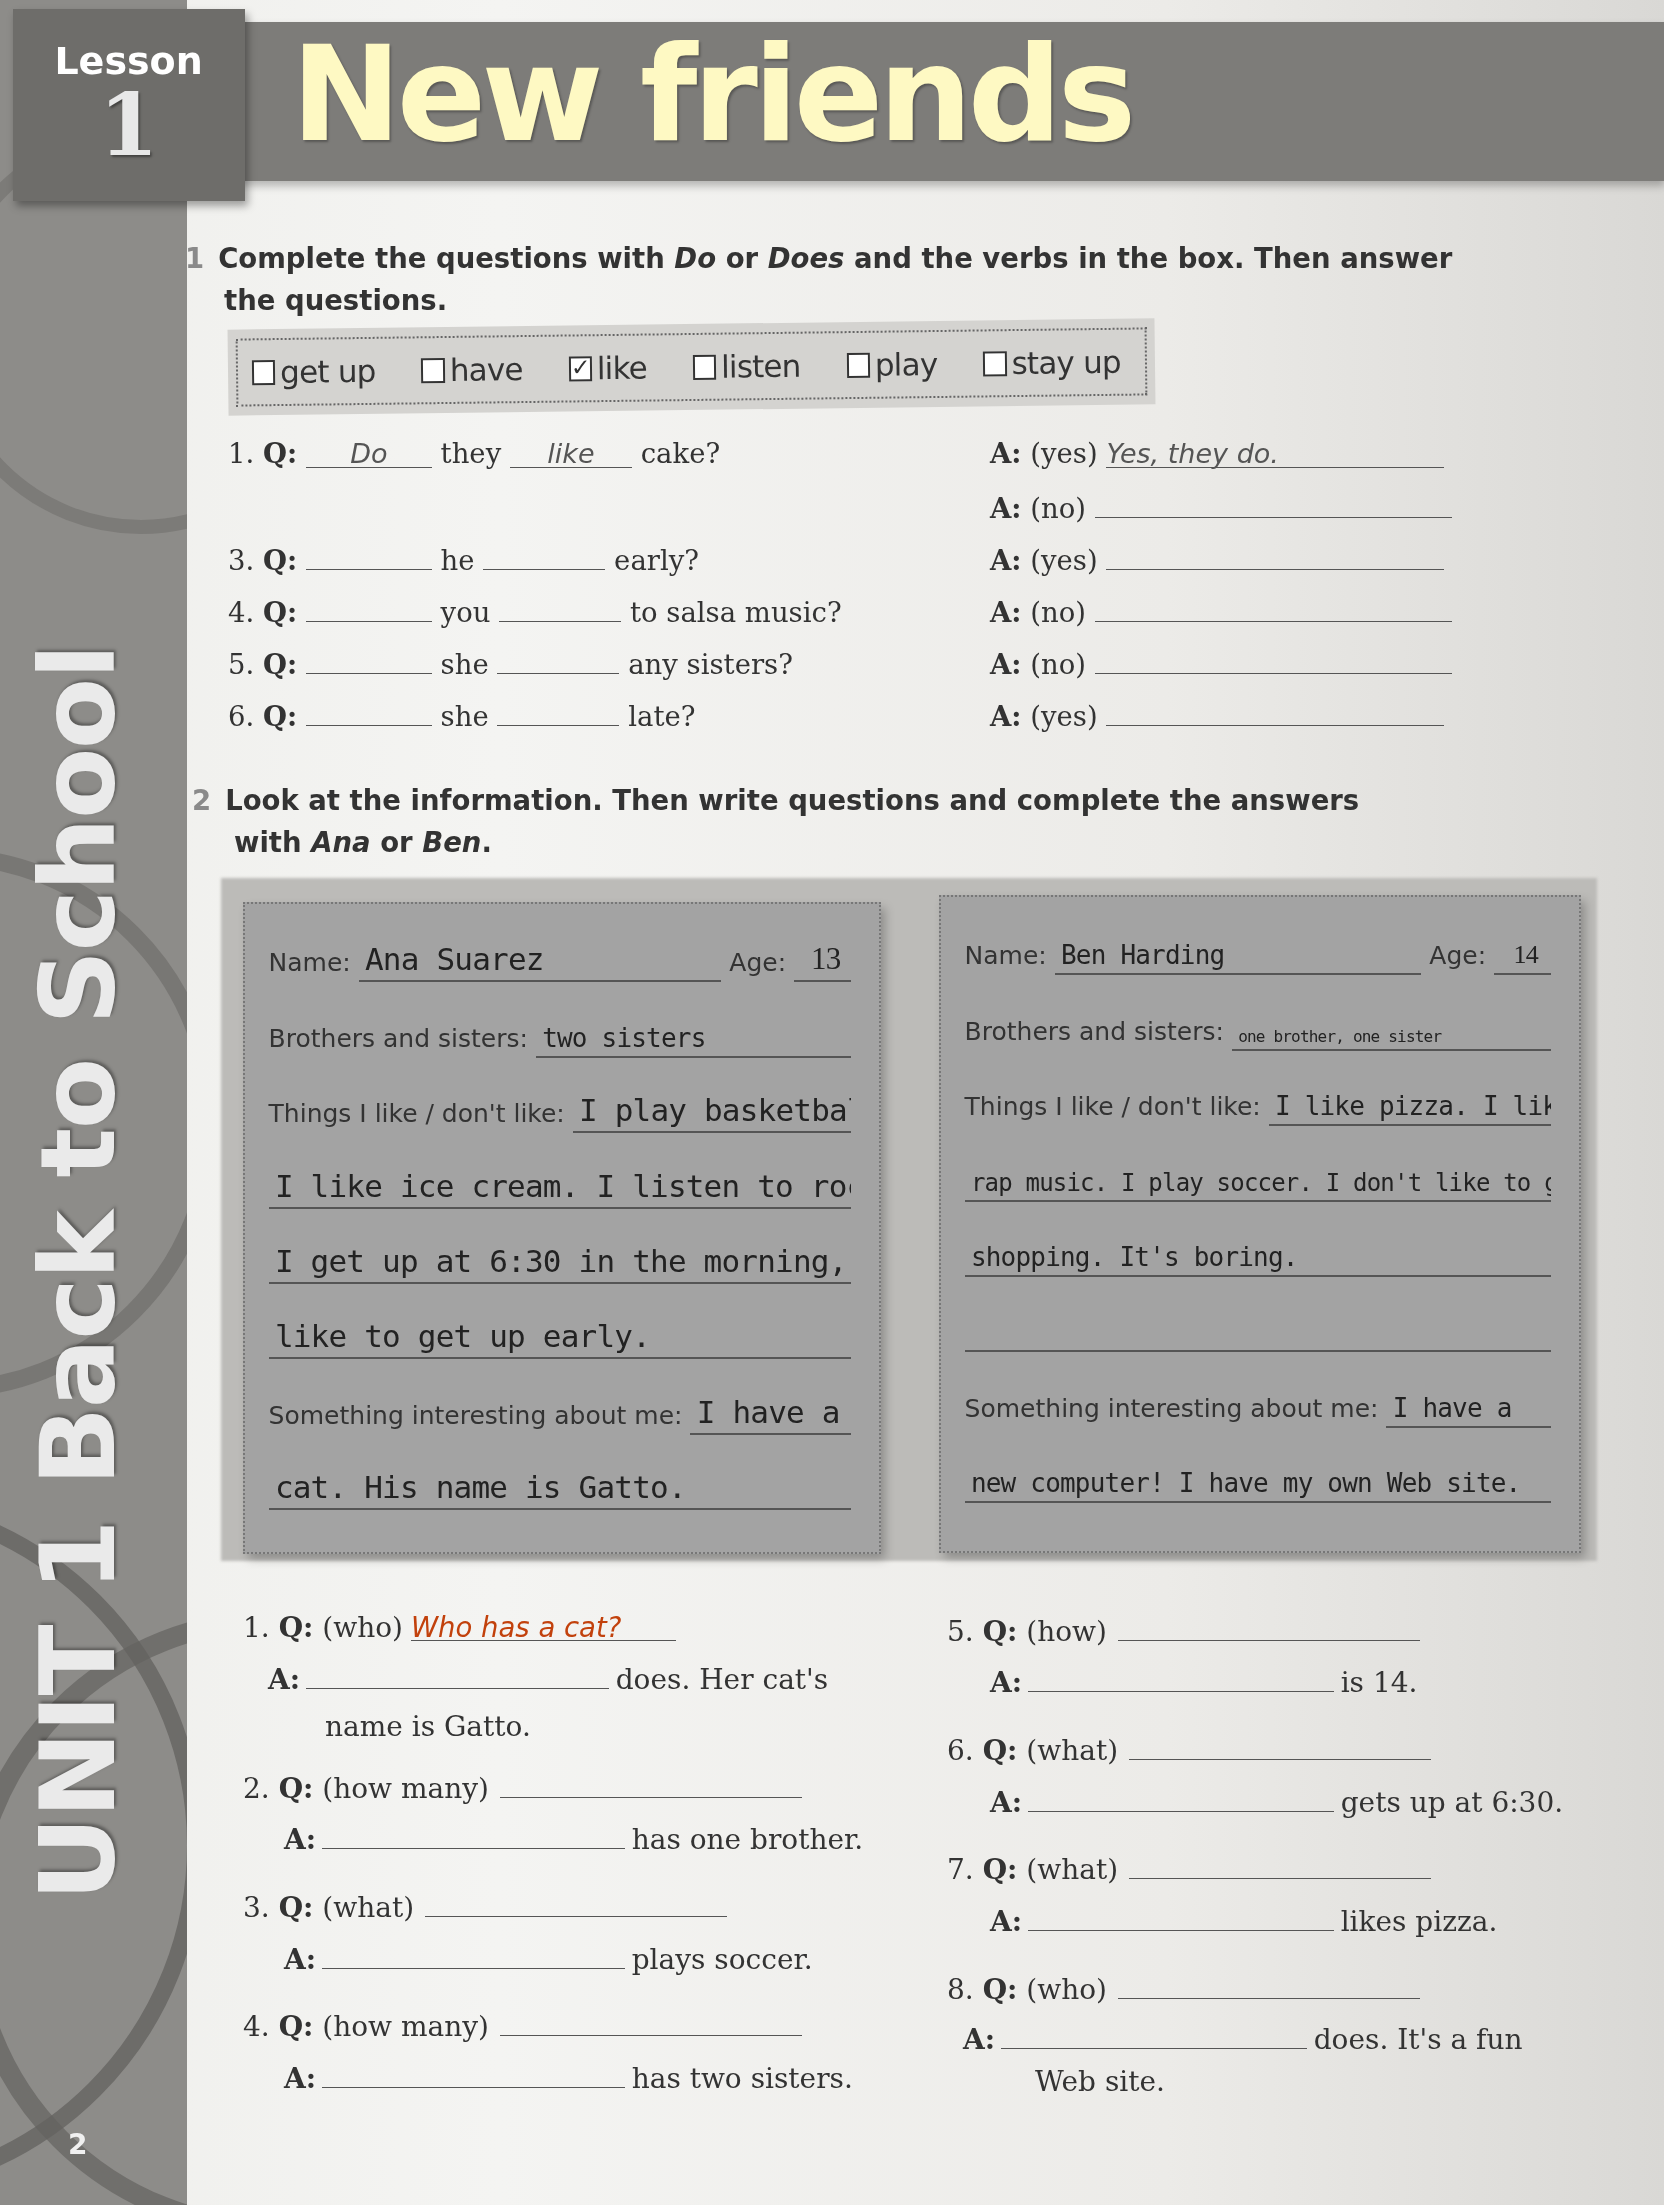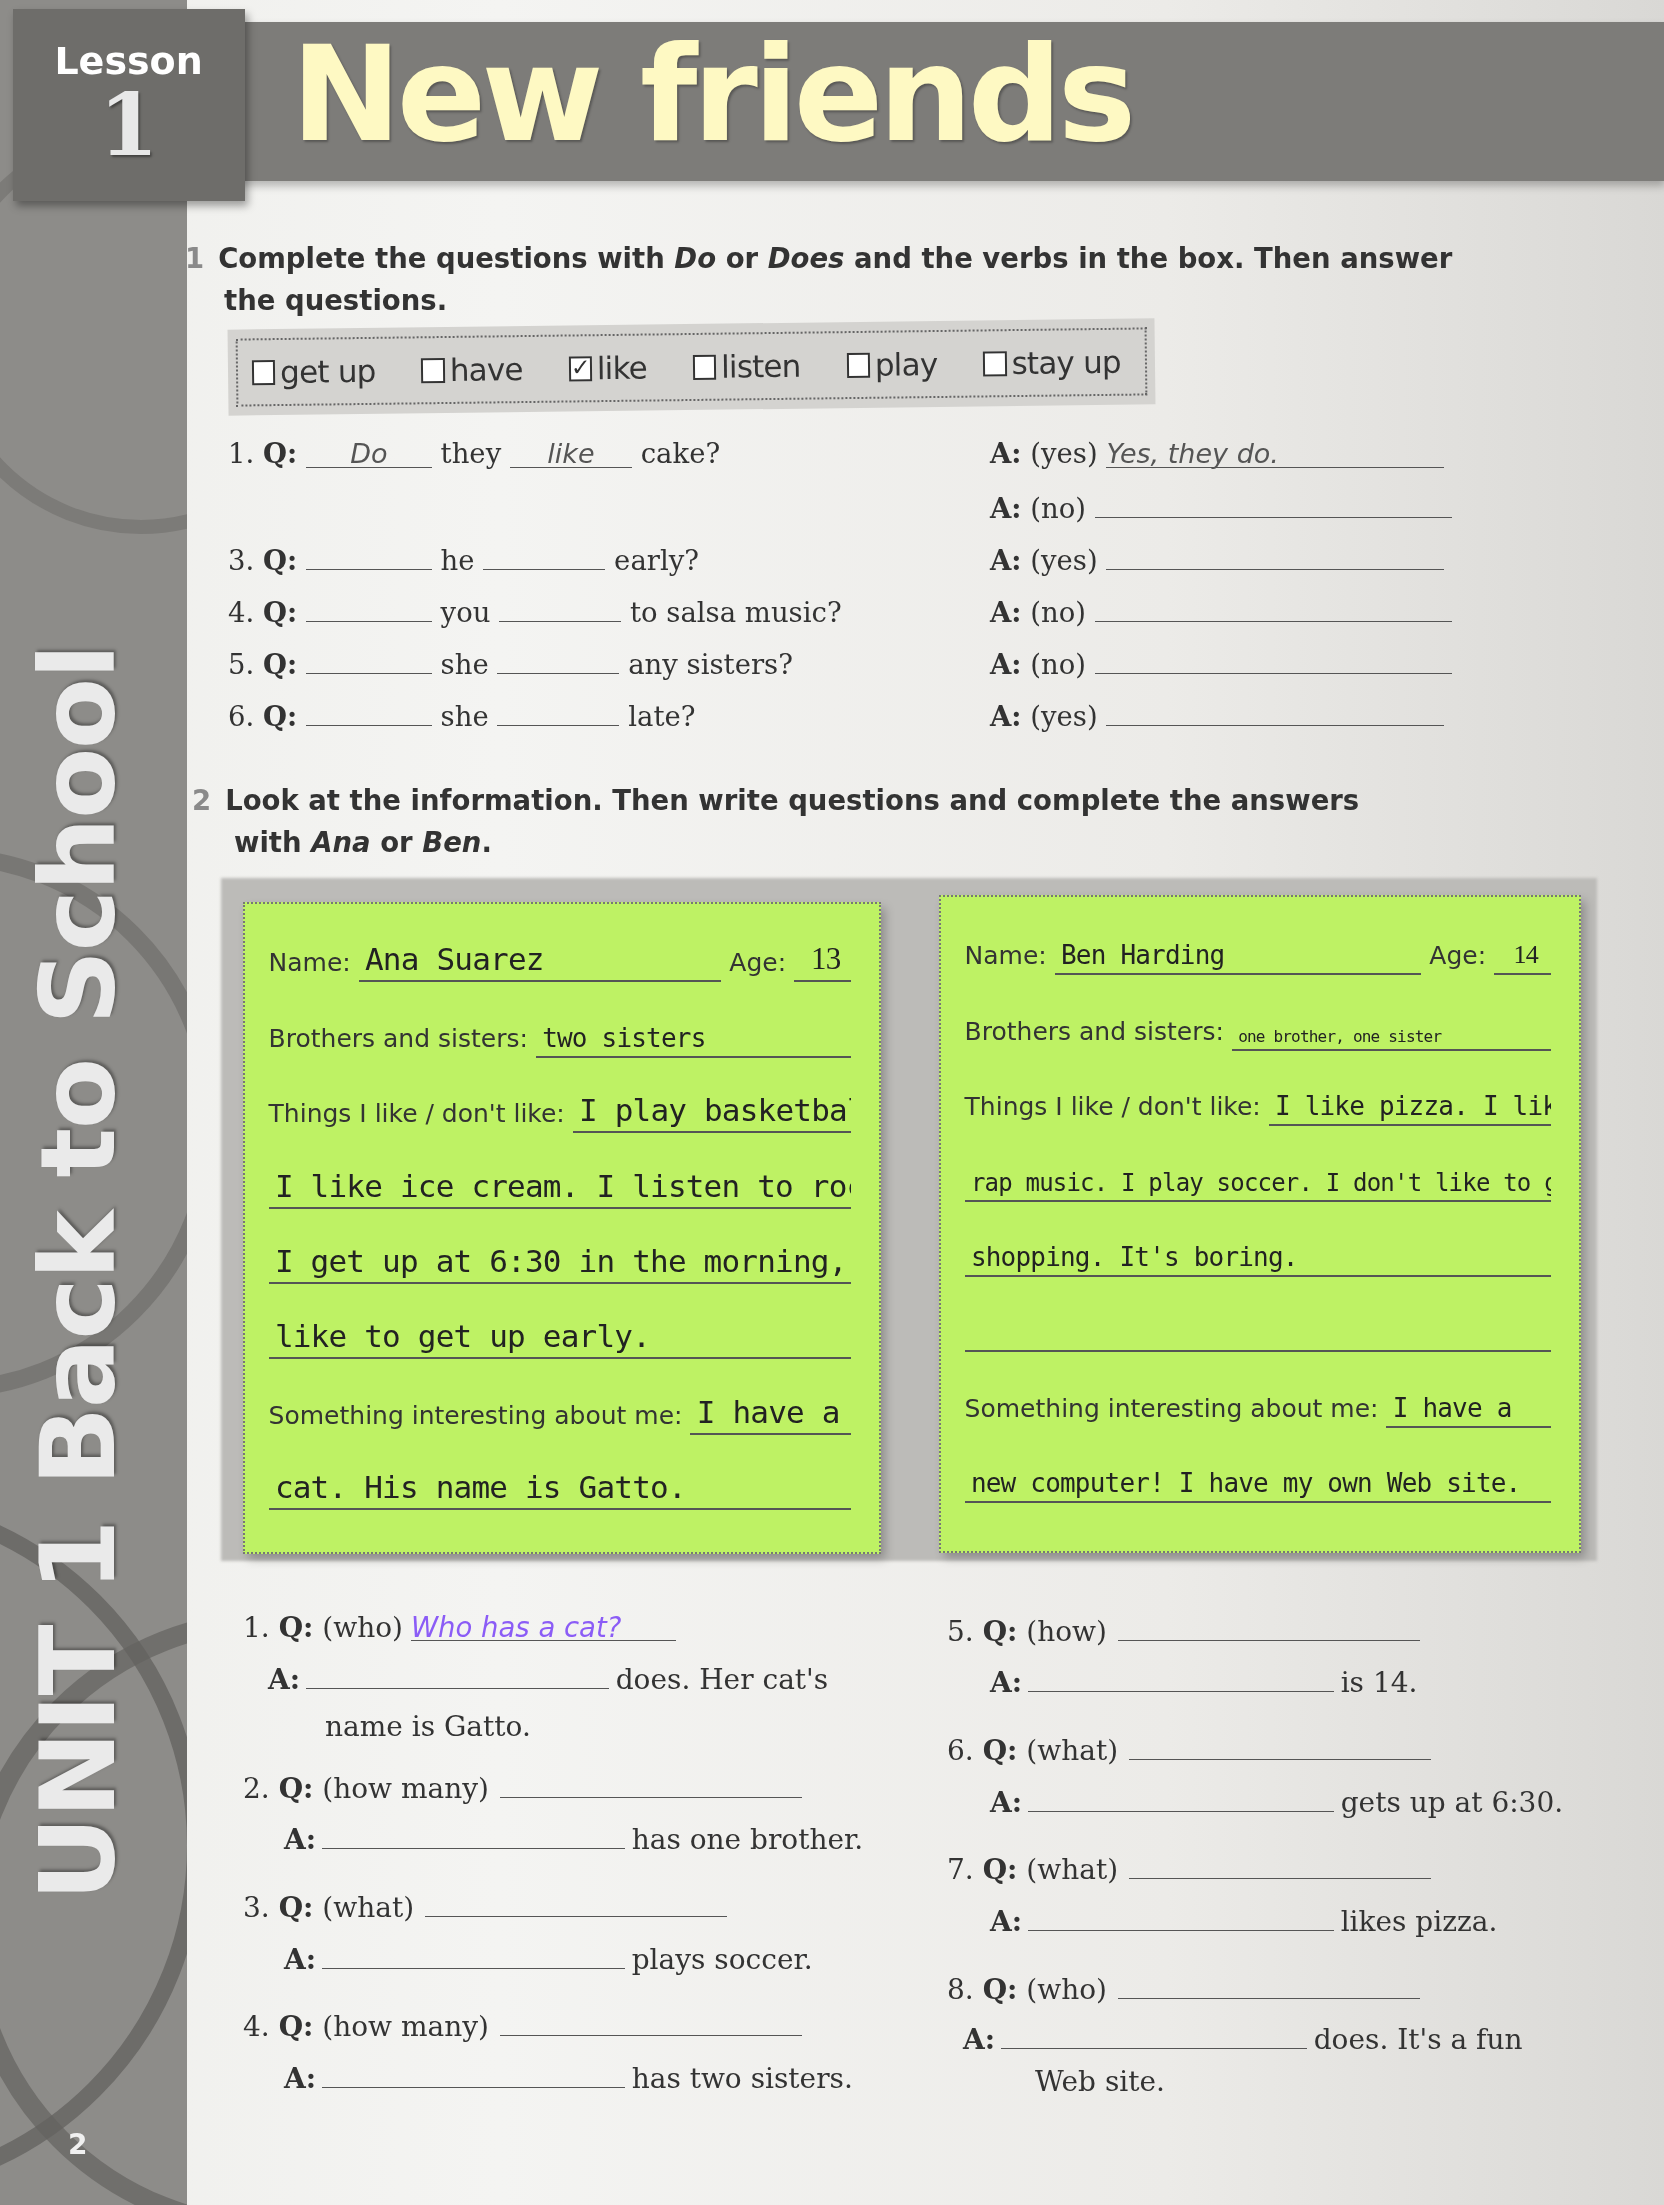--- a/index.html
+++ b/index.html
@@ -106,21 +106,21 @@
   .hand {
     font-family: "DejaVu Sans", sans-serif; font-style: italic;
     color: #555; font-size: 27px;
   }
   .ex1-row .a { position: absolute; left: 762px; top: 0; }
   
   .card-shadow {
     position: absolute; background: #bcbbb8; filter: blur(1.6px);
   }
   .card {
-    position: absolute; background: #bef264;
+    position: absolute; background: #a3a3a3;
     border: 2.4px dotted #777;
     box-shadow: 4.7px 6.3px 9.4px rgba(0,0,0,.25);
     font-family: "DejaVu Sans", sans-serif; color: #333;
   }
   .card-line {
     position: absolute; left: 23.6px; right: 28px; height: 47px;
     font-size: 25px; white-space: nowrap; display: flex; align-items: flex-end;
   }
   .card-line .lbl { padding-bottom: 4.7px; margin-right: 7.9px; }
   .card-line .fill {
@@ -130,21 +130,21 @@
   }
   .card-line .fill.short { flex: 0 0 57px; text-align: center; font-family: Liberation Serif, serif; }
   .card-line .fill.big { font-size: 31px; }
   
   .qa {
     position: absolute; font-size: 28px; color: #333; white-space: nowrap; line-height: 39px;
   }
   .qa b { font-weight: bold; }
   .qa .line { display: inline-block; border-bottom: 1.6px solid #555; height: 28px; vertical-align: baseline; margin: 0 6.3px; }
   .qa .hand2 {
-    font-family: "DejaVu Sans", sans-serif; font-style: italic; color: #8b5cf6; font-size: 27.5px;
+    font-family: "DejaVu Sans", sans-serif; font-style: italic; color: #c2410c; font-size: 27.5px;
     display: inline-block; border-bottom: 1.6px solid #555; padding-right: 55px; margin-left: 7.9px; height: 33px;
   }
 </style>
 </head>
 <body>
 
 <div class="sidebar">
   <div class="arc a1"></div>
   <div class="arc a2"></div>
   <div class="arc a3"></div>

